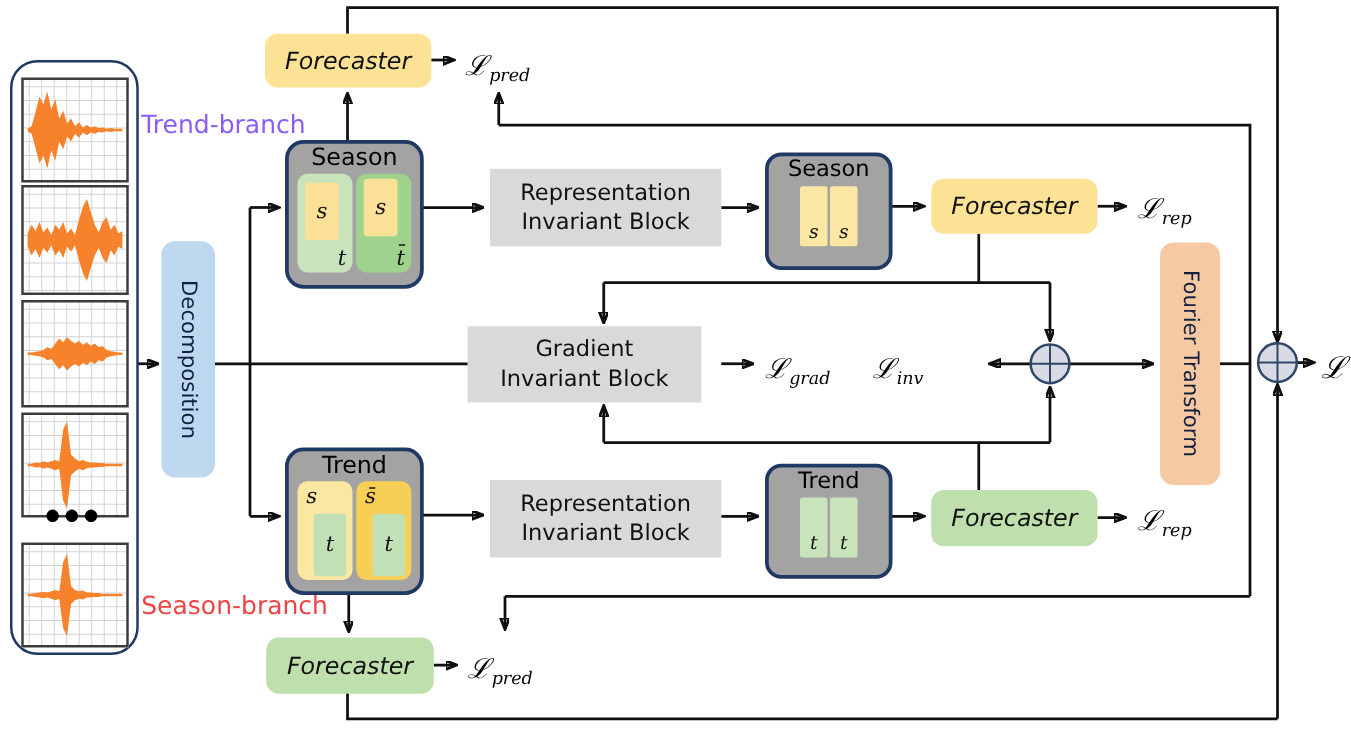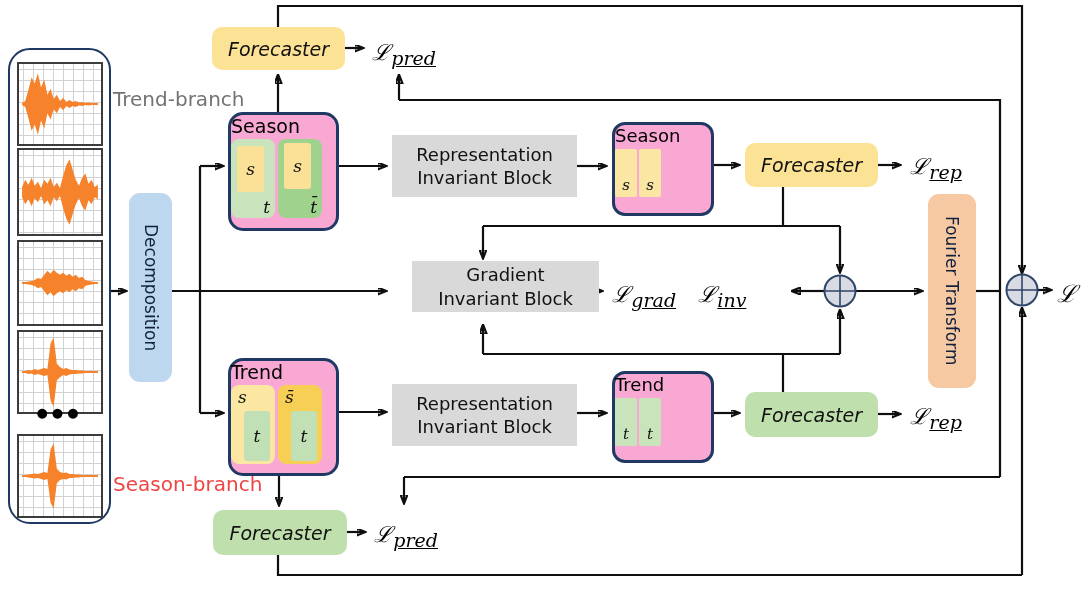--- a/index.html
+++ b/index.html
@@ -24,40 +24,40 @@
   .pill{border-radius:10px;display:flex;align-items:center;justify-content:center;
         font-size:19px;color:#111;font-style:italic;}
   .yellow{background:#FCE295;} .green{background:#BFDFAC;}
   .vbox{writing-mode:vertical-rl;display:flex;align-items:center;justify-content:center;
         font-size:17px;color:#10203e;border-radius:11px;}
   .blue{background:#BDD7EE;} .peach{background:#F7C9A3;}
   .grayblock{background:#D9D9D9;display:flex;flex-direction:column;align-items:center;
         justify-content:center;font-size:18px;line-height:1.28;color:#111;text-align:center;}
 
   
-  .navybox{background:#f9a8d4;border:3px solid #1F3864;border-radius:15px;
-        display:flex;flex-direction:column;}
+  .navybox{background:#a3a3a3;border:3px solid #1F3864;border-radius:15px;
+        display:flex;flex-direction:column;align-items:center;}
   .nb-title{font-size:19px;color:#000;margin-top:1px;line-height:1.1;}
   .tilerow{display:flex;gap:3px;margin-top:2px;}
   .tile{position:relative;width:44px;height:79px;border-radius:8px;}
   .tile .srect{position:absolute;left:6px;top:7px;width:27px;height:46px;background:#FBE198;
         border-radius:3px;display:flex;align-items:center;justify-content:center;}
   .tile .grect{position:absolute;left:13px;top:26px;width:26px;height:50px;background:#C2E0B5;
         border-radius:3px;display:flex;align-items:center;justify-content:center;}
   .mathit{font-family:"DejaVu Serif",serif;font-style:italic;font-size:17px;color:#111;}
   .corner-br{position:absolute;right:5px;bottom:1px;}
   .corner-tl{position:absolute;left:7px;top:2px;}
   .stile{width:22px;height:45px;border-radius:2px;display:flex;align-items:flex-end;
         justify-content:center;padding-bottom:3px;}
   .sy{background:#FBE6A4;} .sg{background:#C9E3BA;}
 
   
   .loss{position:absolute;z-index:2;font-family:"DejaVu Serif",serif;font-style:italic;
         color:#000;font-size:22px;white-space:nowrap;}
-  .loss sub{font-size:19px;margin-left:1px;text-decoration:underline;}
+  .loss sub{font-size:14px;margin-left:1px;}
 
   .branchlabel{position:absolute;z-index:2;font-size:20px;}
 </style>
 </head>
 <body>
 
 <div class="stage">
 
   <svg class="connectors" width="1081" height="605">
     <defs>
@@ -135,21 +135,21 @@
         </svg>
       </div>
     <div class="dots">●●●</div>
     <div class="thumb" style="top:384px;height:80px">
         <svg viewBox="0 0 80 76">
           <polygon points="3.0,37.0 6.1,37.0 9.2,36.5 12.3,36.0 15.3,35.5 18.4,36.0 21.5,35.0 24.6,34.0 27.7,35.0 30.8,12.0 33.8,6.0 36.9,31.0 40.0,34.0 43.1,35.0 46.2,34.5 49.3,36.0 52.3,36.0 55.4,36.5 58.5,36.5 61.6,37.0 64.7,37.0 67.8,37.0 70.8,37.0 73.9,37.0 77.0,37.0 77.0,39.0 73.9,39.0 70.8,39.0 67.8,39.0 64.7,39.0 61.6,39.0 58.5,39.5 55.4,39.5 52.3,40.0 49.3,40.0 46.2,41.5 43.1,41.0 40.0,42.0 36.9,45.0 33.8,70.0 30.8,64.0 27.7,41.0 24.6,42.0 21.5,41.0 18.4,40.0 15.3,40.5 12.3,40.0 9.2,39.5 6.1,39.0 3.0,39.0" fill="#F6832B"></polygon>
         </svg>
       </div>
   </div>
 
-  <div class="branchlabel" style="left:113px;top:87px;color:#737373">Trend-branch</div>
+  <div class="branchlabel" style="left:113px;top:87px;color:#8b5cf6">Trend-branch</div>
   <div class="branchlabel" style="left:113px;top:472px;color:#ef4444">Season-branch</div>
 
   <div class="abs vbox blue" style="left:129px;top:193px;width:43px;height:189px">Decomposition</div>
 
   <div class="abs navybox" style="left:228px;top:112px;width:105px;height:113px">
     <div class="nb-title">Season</div>
     <div class="tilerow">
       <div class="tile" style="background:#C9E4BC">
         <div class="srect">
             <span class="mathit">s</span>
@@ -185,21 +185,21 @@
 
   <div class="abs pill yellow" style="left:212px;top:27px;width:133px;height:43px">Forecaster</div>
   <div class="abs pill yellow" style="left:745px;top:143px;width:133px;height:44px">Forecaster</div>
   <div class="abs pill green" style="left:745px;top:392px;width:133px;height:45px">Forecaster</div>
   <div class="abs pill green" style="left:213px;top:510px;width:134px;height:45px">Forecaster</div>
 
   <div class="abs grayblock" style="left:392px;top:135px;width:185px;height:62px">
     <span>Representation</span>
     <span>Invariant Block</span>
   </div>
-  <div class="abs grayblock" style="left:412px;top:261px;width:187px;height:51px">
+  <div class="abs grayblock" style="left:374px;top:261px;width:187px;height:61px">
     <span>Gradient</span>
     <span>Invariant Block</span>
   </div>
   <div class="abs grayblock" style="left:392px;top:384px;width:185px;height:62px">
     <span>Representation</span>
     <span>Invariant Block</span>
   </div>
 
   <div class="abs navybox" style="left:612px;top:122px;width:96px;height:88px;border-radius:13px">
     <div class="nb-title" style="font-size:18px">Season</div>

